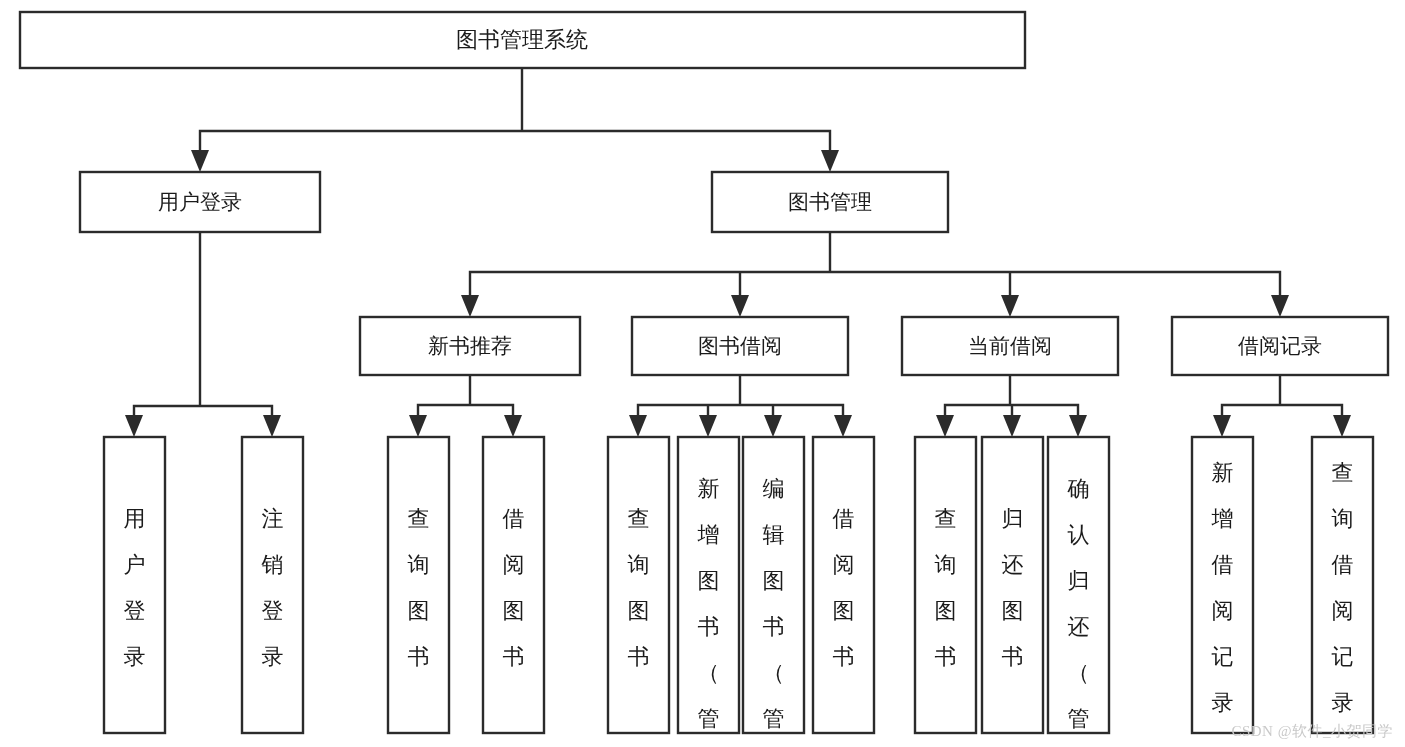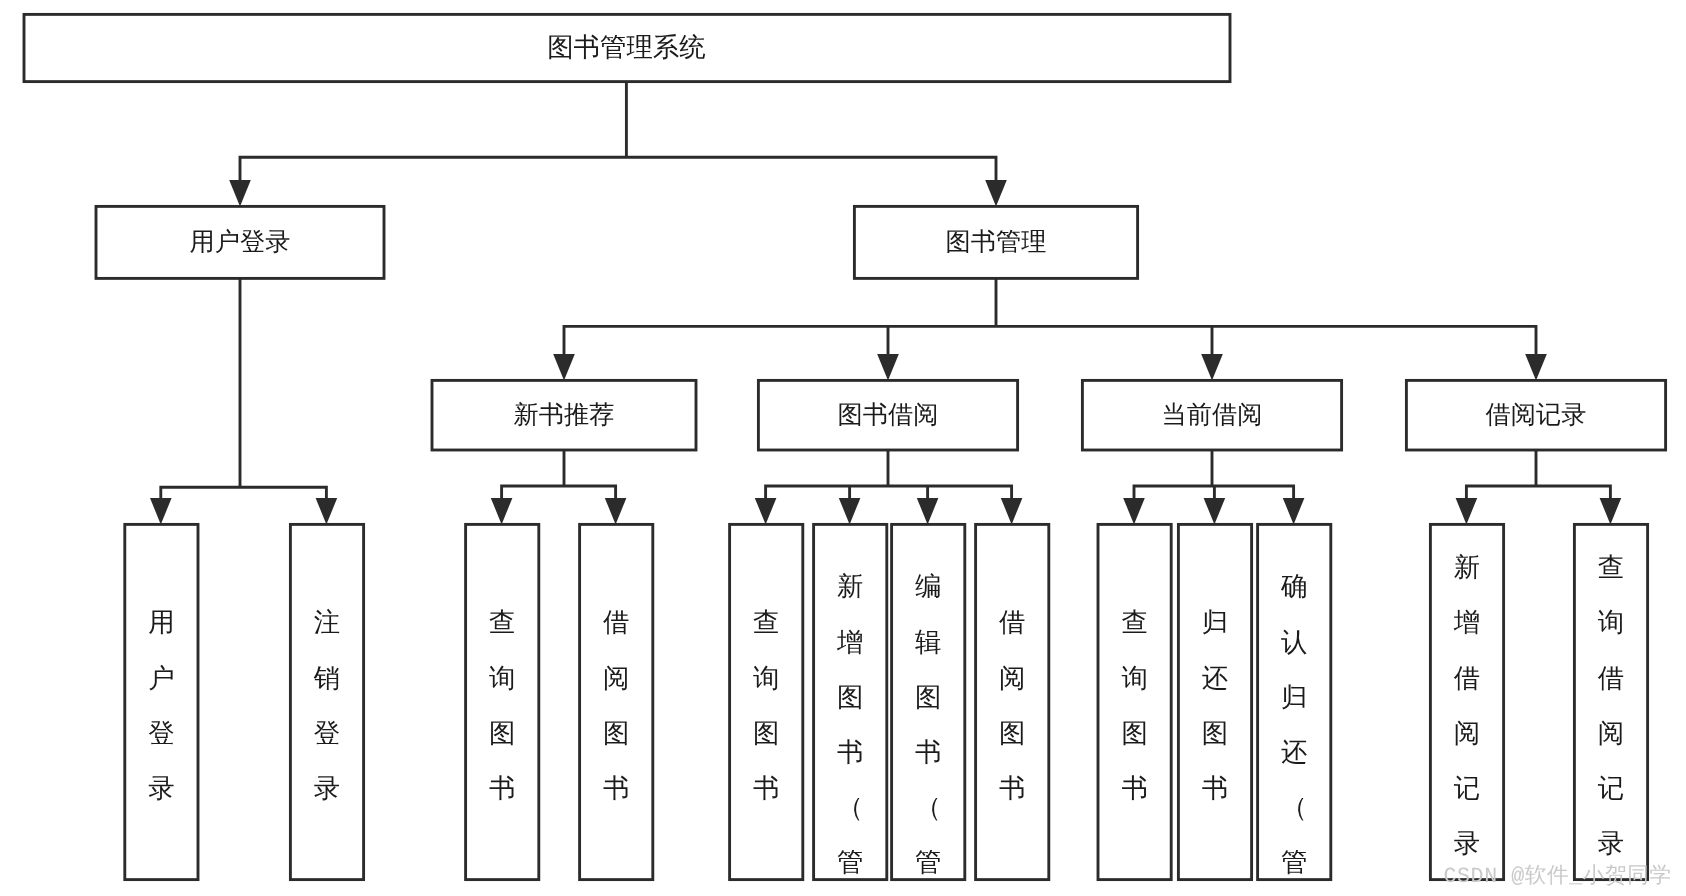--- a/index.html
+++ b/index.html
@@ -55,22 +55,22 @@
   .leaf-label {
     fill: #1b1b1b;
     font-family: "Liberation Sans", "DejaVu Sans", sans-serif;
     font-size: 22px;
     text-anchor: middle;
   }
   .watermark {
     position: absolute;
     right: 12px;
     bottom: 6px;
-    font-family: Liberation Mono, monospace;
-    font-size: 18px;
+    font-family: Liberation Serif, serif;
+    font-size: 15px;
     color: #c9c9c9;
     letter-spacing: 0.5px;
     white-space: nowrap;
     pointer-events: none;
   }
 </style>
 </head>
 <body>
 
 <div id="diagram-root">

